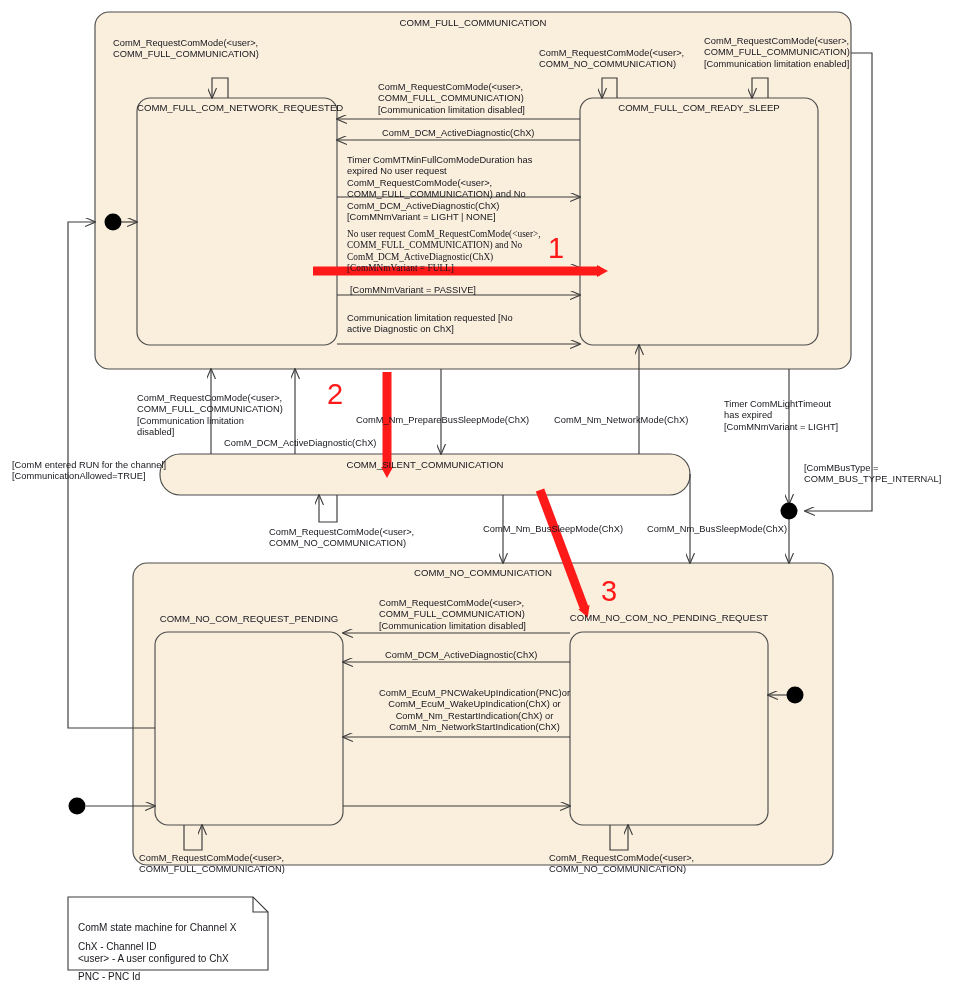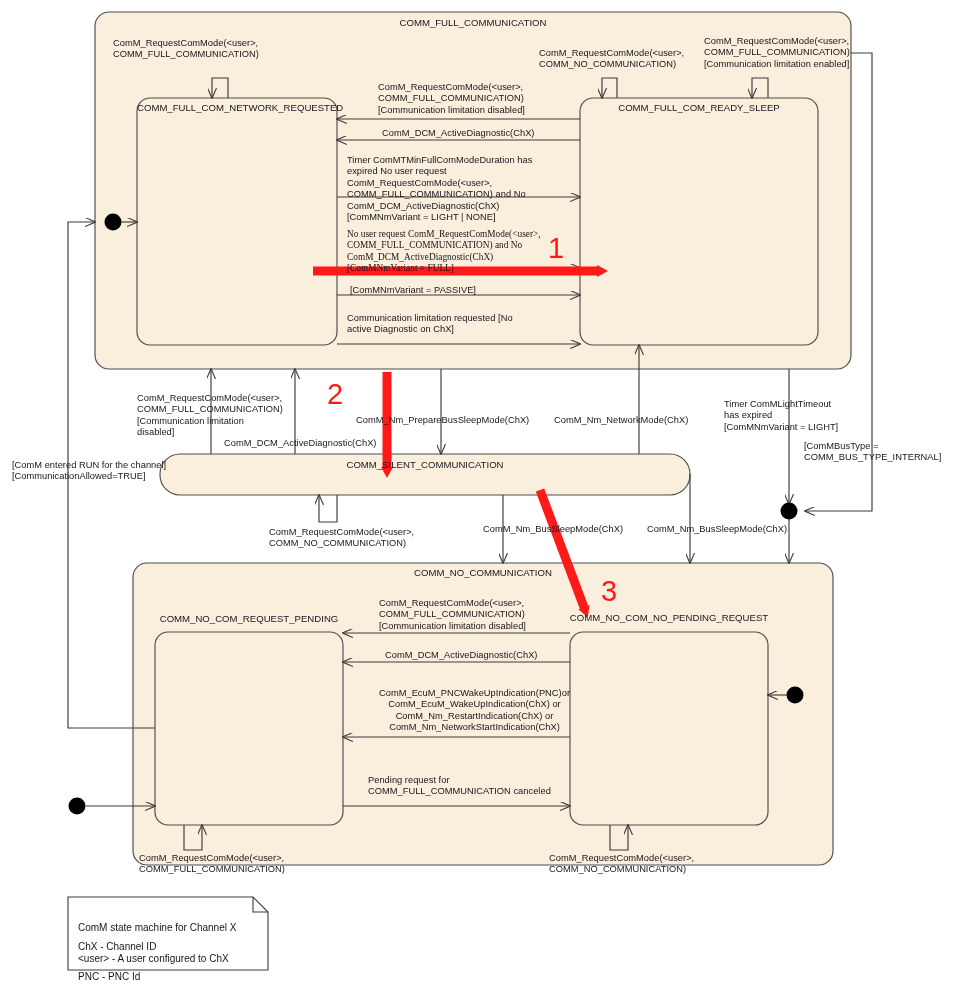--- a/index.html
+++ b/index.html
@@ -158,41 +158,39 @@
 COMM_FULL_COMMUNICATION)
 [Communication limitation
 disabled]</div>
   <div class="lbl" style="left:224px;top:438px;">ComM_DCM_ActiveDiagnostic(ChX)</div>
   <div class="lbl" style="left:356px;top:415px;">ComM_Nm_PrepareBusSleepMode(ChX)</div>
   <div class="lbl" style="left:554px;top:415px;">ComM_Nm_NetworkMode(ChX)</div>
 
   <div class="lbl" style="left:724px;top:399px;">Timer ComMLightTimeout
 has expired
 [ComMNmVariant = LIGHT]</div>
-  <div class="lbl" style="left:804px;top:441px;">[ComMBusType =
+  <div class="lbl" style="left:804px;top:463px;">[ComMBusType =
 COMM_BUS_TYPE_INTERNAL]</div>
 
   <div class="lbl" style="left:12px;top:460px;">[ComM entered RUN for the channel]
 [CommunicationAllowed=TRUE]</div>
   <div class="lbl" style="left:269px;top:527px;">ComM_RequestComMode(&lt;user&gt;,
 COMM_NO_COMMUNICATION)</div>
 
   <div class="lbl" style="left:483px;top:524px;">ComM_Nm_BusSleepMode(ChX)</div>
   <div class="lbl" style="left:647px;top:524px;">ComM_Nm_BusSleepMode(ChX)</div>
 
   <div class="lbl" style="left:379px;top:598px;">ComM_RequestComMode(&lt;user&gt;,
 COMM_FULL_COMMUNICATION)
 [Communication limitation disabled]</div>
   <div class="lbl" style="left:385px;top:650px;">ComM_DCM_ActiveDiagnostic(ChX)</div>
   <div class="lbl" style="left:379px;top:688px;text-align:center;">ComM_EcuM_PNCWakeUpIndication(PNC)or
 ComM_EcuM_WakeUpIndication(ChX) or
 ComM_Nm_RestartIndication(ChX) or
 ComM_Nm_NetworkStartIndication(ChX)</div>
-  <div class="lbl" style="left:368px;top:775px;">Pending request for
-COMM_FULL_COMMUNICATION canceled</div>
 
   <div class="lbl" style="left:139px;top:853px;">ComM_RequestComMode(&lt;user&gt;,
 COMM_FULL_COMMUNICATION)</div>
   <div class="lbl" style="left:549px;top:853px;">ComM_RequestComMode(&lt;user&gt;,
 COMM_NO_COMMUNICATION)</div>
 
   <div class="bignum" style="left:548px;top:232px;">1</div>
   <div class="bignum" style="left:327px;top:378px;">2</div>
   <div class="bignum" style="left:601px;top:575px;">3</div>
 

